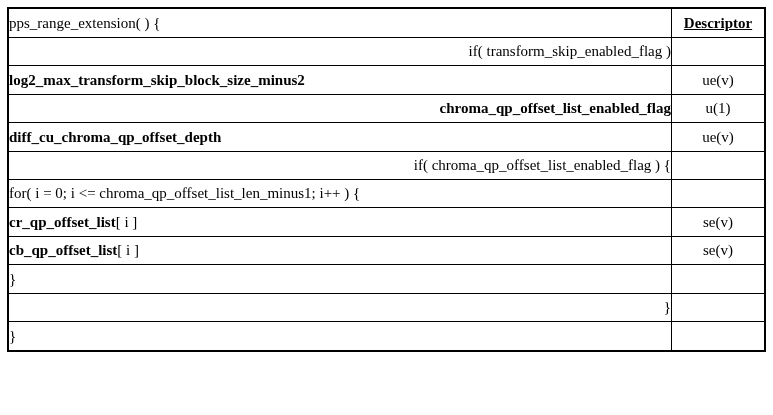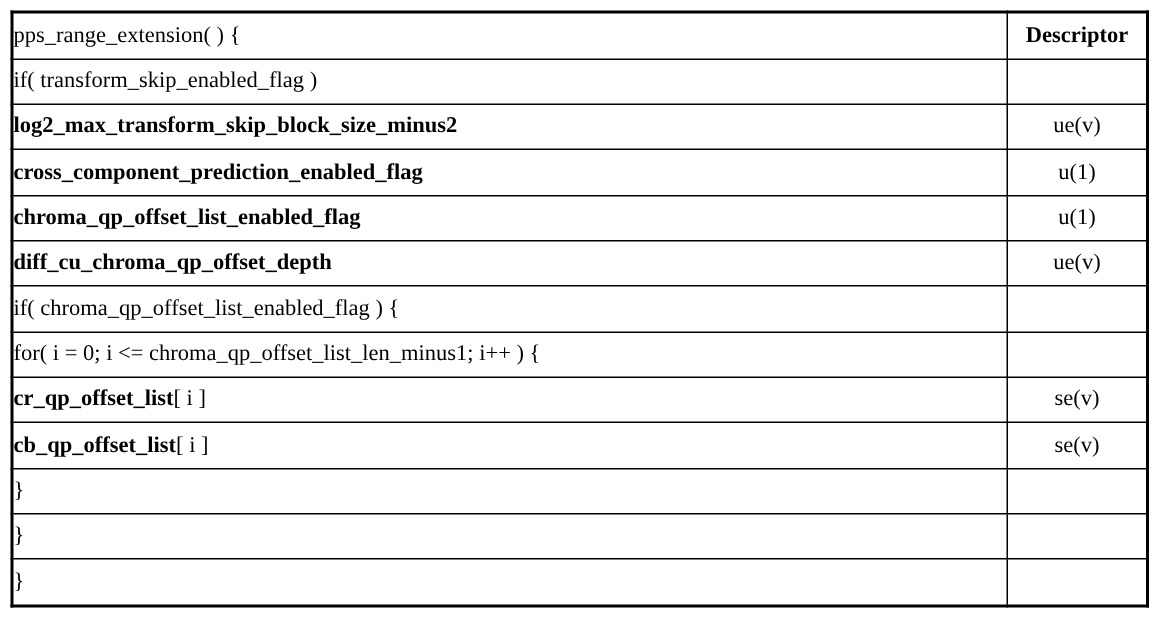--- a/index.html
+++ b/index.html
@@ -14,43 +14,43 @@
     position: relative;
     width: 773px;
     height: 415px;
     background: #ffffff;
     box-sizing: border-box;
     padding: 7px 7px 0 7px;
   }
   table.syntax-table {
     border-collapse: collapse;
     width: 759px;
-    height: 398px;
+    height: 345px;
     table-layout: fixed;
     border: 2px solid #000000;
   }
   table.syntax-table td {
     border: 1px solid #000000;
     font-size: 15px;
     color: #000000;
     vertical-align: middle;
     padding: 0;
     line-height: 1.1;
     overflow: hidden;
     white-space: nowrap;
   }
   td.syntax-cell { }
   td.desc-cell {
     width: 92px;
     text-align: center;
   }
   .bold { font-weight: bold; }
-  .hdr  { font-weight: bold; font-size: 15.5px; }
+  .hdr  { font-weight: bold; font-size: 15.5px; text-decoration: underline; }
   .indent-0 { padding-left: 6px;  }
-  .indent-1 { padding-left: 24px; }
+  .indent-1 { padding-left: 24px; text-align: right; }
   .indent-2 { padding-left: 42px; }
   .indent-3 { padding-left: 60px; }
   .suffix { font-weight: normal; }
 </style>
 </head>
 <body>
 
 <div class="page">
   <table class="syntax-table">
     <tbody>
@@ -59,24 +59,20 @@
       <td class="desc-cell hdr">Descriptor</td>
     </tr>
 
     <tr>
       <td class="syntax-cell indent-1">if( transform_skip_enabled_flag )</td>
       <td class="desc-cell"></td>
     </tr>
     <tr>
       <td class="syntax-cell indent-2 bold">log2_max_transform_skip_block_size_minus2</td>
       <td class="desc-cell">ue(v)</td>
-    </tr>
-    <tr>
-      <td class="syntax-cell indent-1 bold">cross_component_prediction_enabled_flag</td>
-      <td class="desc-cell">u(1)</td>
     </tr>
     <tr>
       <td class="syntax-cell indent-1 bold">chroma_qp_offset_list_enabled_flag</td>
       <td class="desc-cell">u(1)</td>
     </tr>
     <tr>
       <td class="syntax-cell indent-2 bold">diff_cu_chroma_qp_offset_depth</td>
       <td class="desc-cell">ue(v)</td>
     </tr>
     <tr>

